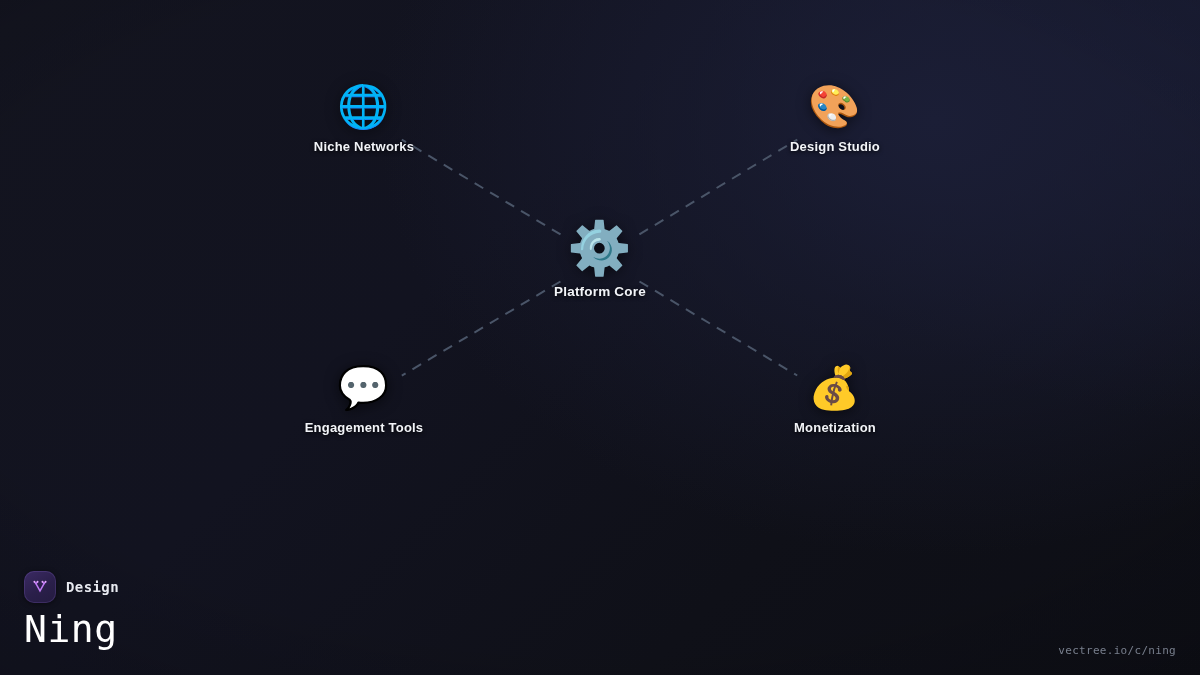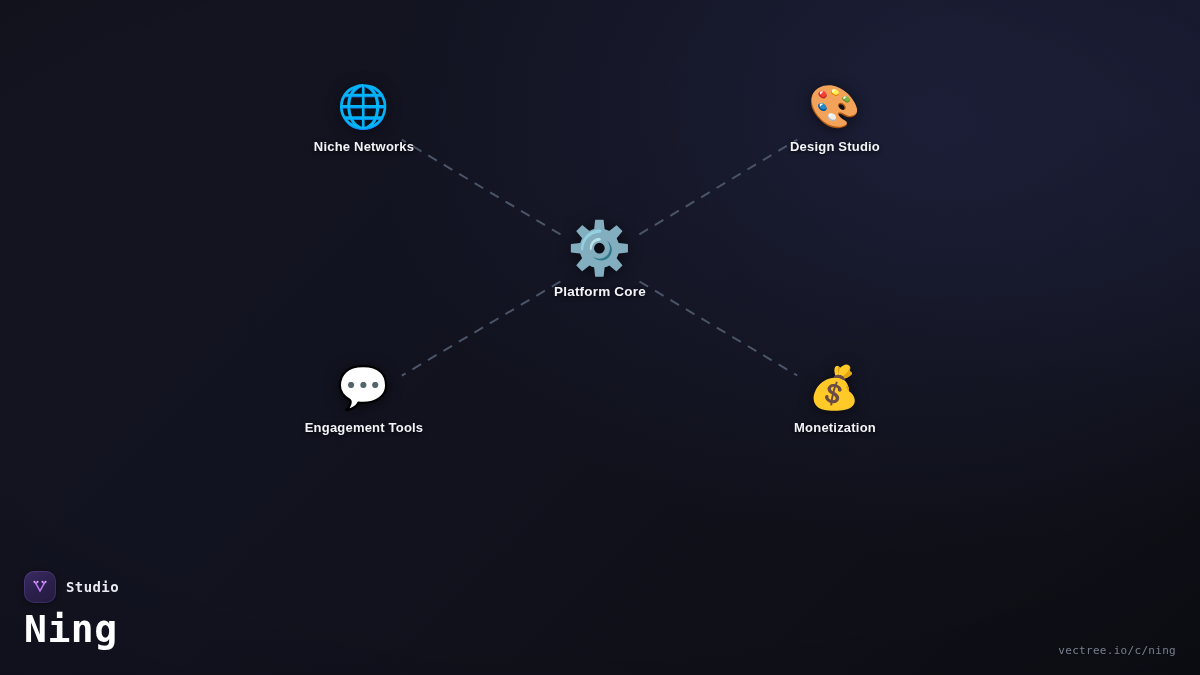--- a/index.html
+++ b/index.html
@@ -82,21 +82,21 @@
     font-size:14px;
     font-weight:bold;
     color:#e8eaf0;
     letter-spacing:0.4px;
   }
   #page-title {
     position:absolute;
     left:24px; top:40px;
     font-family:"DejaVu Sans Mono", monospace;
     font-size:38px;
-    font-weight:bold;
+    font-weight:normal;
     color:#ffffff;
     letter-spacing:0.5px;
     line-height:44px;
   }
   #footer-url {
     position:absolute;
     right:24px; bottom:18px;
     font-family:"DejaVu Sans Mono", monospace;
     font-size:11px;
     color:#787f8d;
@@ -153,18 +153,18 @@
           <path d="M17.4 7.4 L19.4 5.2"></path>
         </g>
         <g fill="#e4a6ff">
           <circle cx="4.6" cy="5.0" r="1.25"></circle>
           <circle cx="8.7" cy="5.0" r="1.25"></circle>
           <circle cx="15.3" cy="5.0" r="1.25"></circle>
           <circle cx="19.4" cy="5.0" r="1.25"></circle>
         </g>
       </svg>
     </div>
-    <span id="brand-name">Studio</span>
+    <span id="brand-name">Design</span>
   </div>
 
   <div id="page-title">Ning</div>
   <div id="footer-url">vectree.io/c/ning</div>
 </div>
 
 </body></html>

